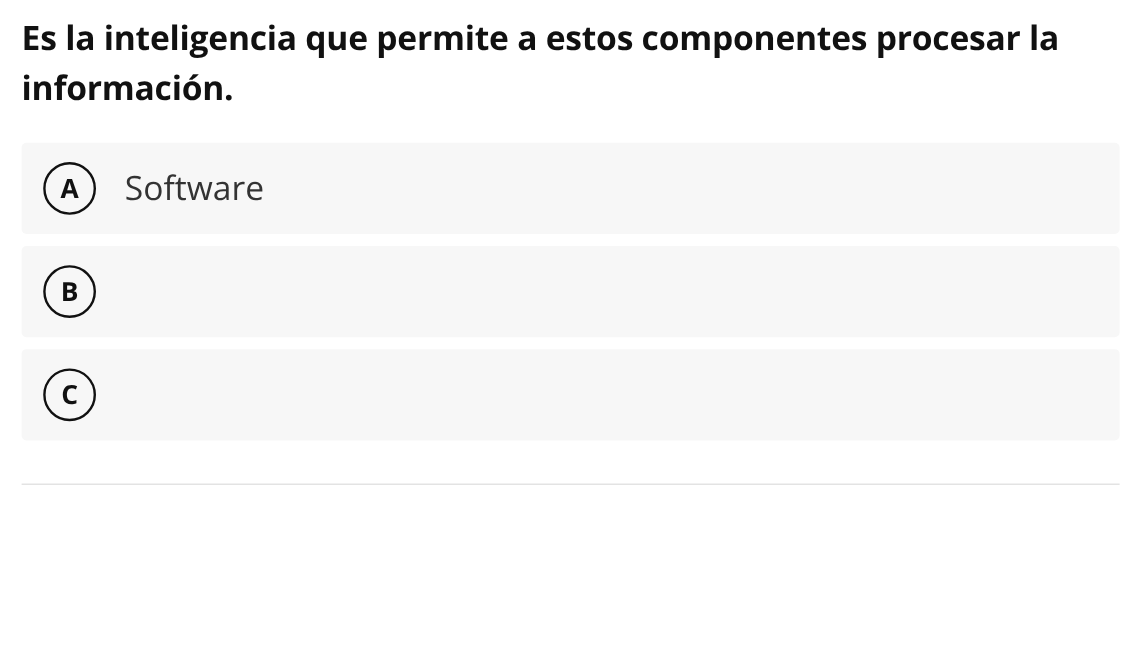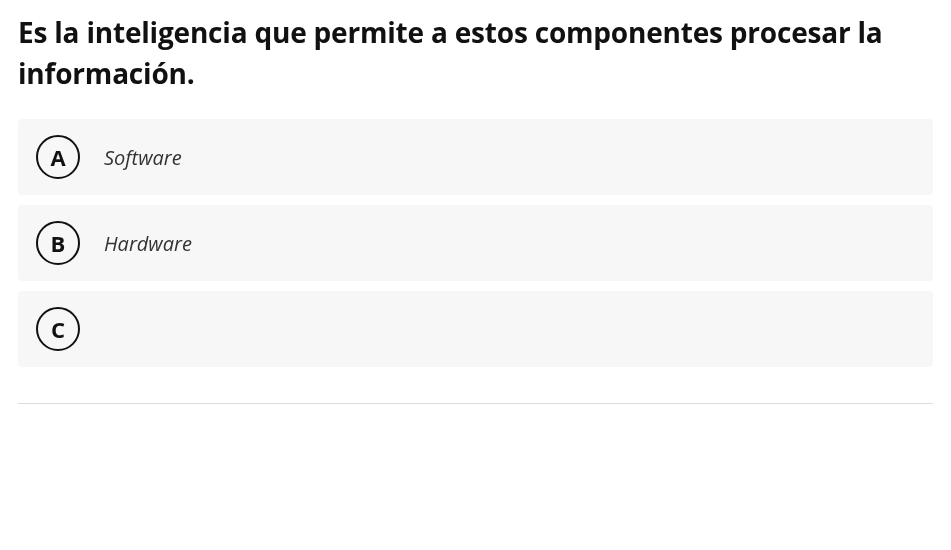--- a/index.html
+++ b/index.html
@@ -47,24 +47,23 @@
       border-radius: 50%;
       display: flex;
       align-items: center;
       justify-content: center;
       font-weight: 700;
       font-size: 22px;
       color: #111111;
       margin-right: 24px;
     }
     .option-text {
-      font-size: 20px;
+      font-size: 28px;
       color: #333333;
       font-weight: 400;
-      font-style: italic;
     }
     .divider {
       margin-top: 36px;
       border: none;
       border-top: 1px solid #dcdcdc;
     }
   </style>
 </head>
 <body>
 
@@ -77,21 +76,20 @@
       <div class="option-letter">
         <span>A</span>
       </div>
       <div class="option-text">Software</div>
     </div>
 
     <div class="option">
       <div class="option-letter">
         <span>B</span>
       </div>
-      <div class="option-text">Hardware</div>
     </div>
 
     <div class="option">
       <div class="option-letter">
         <span>C</span>
       </div>
     </div>
 
   </div>
 

